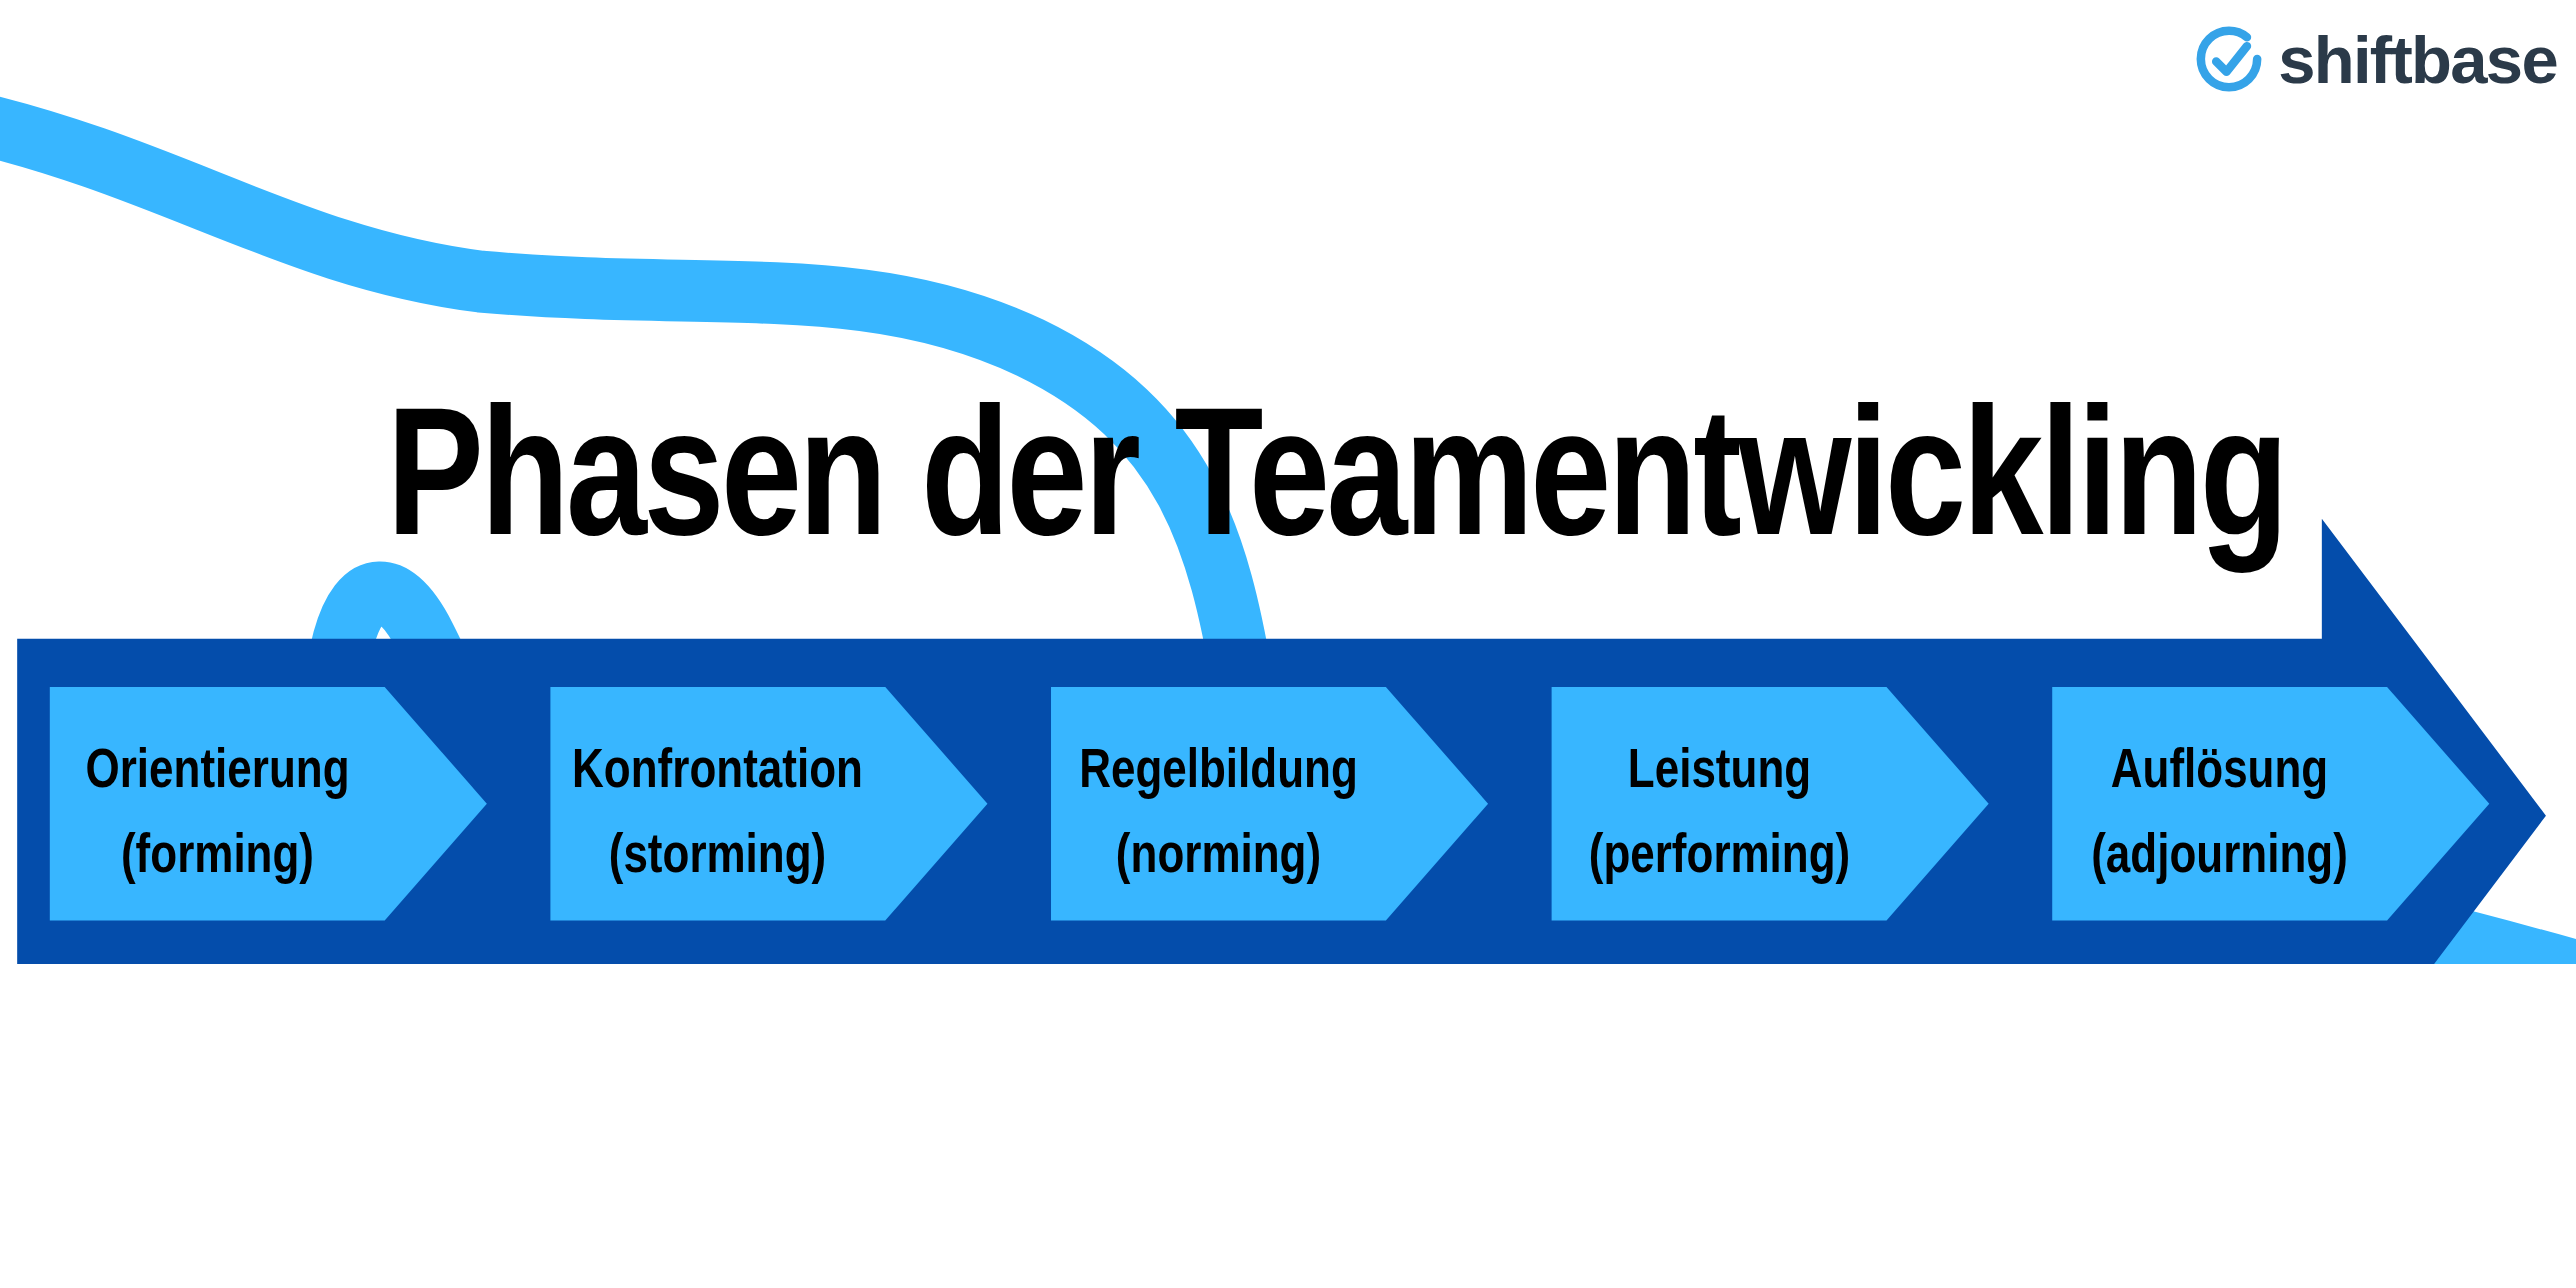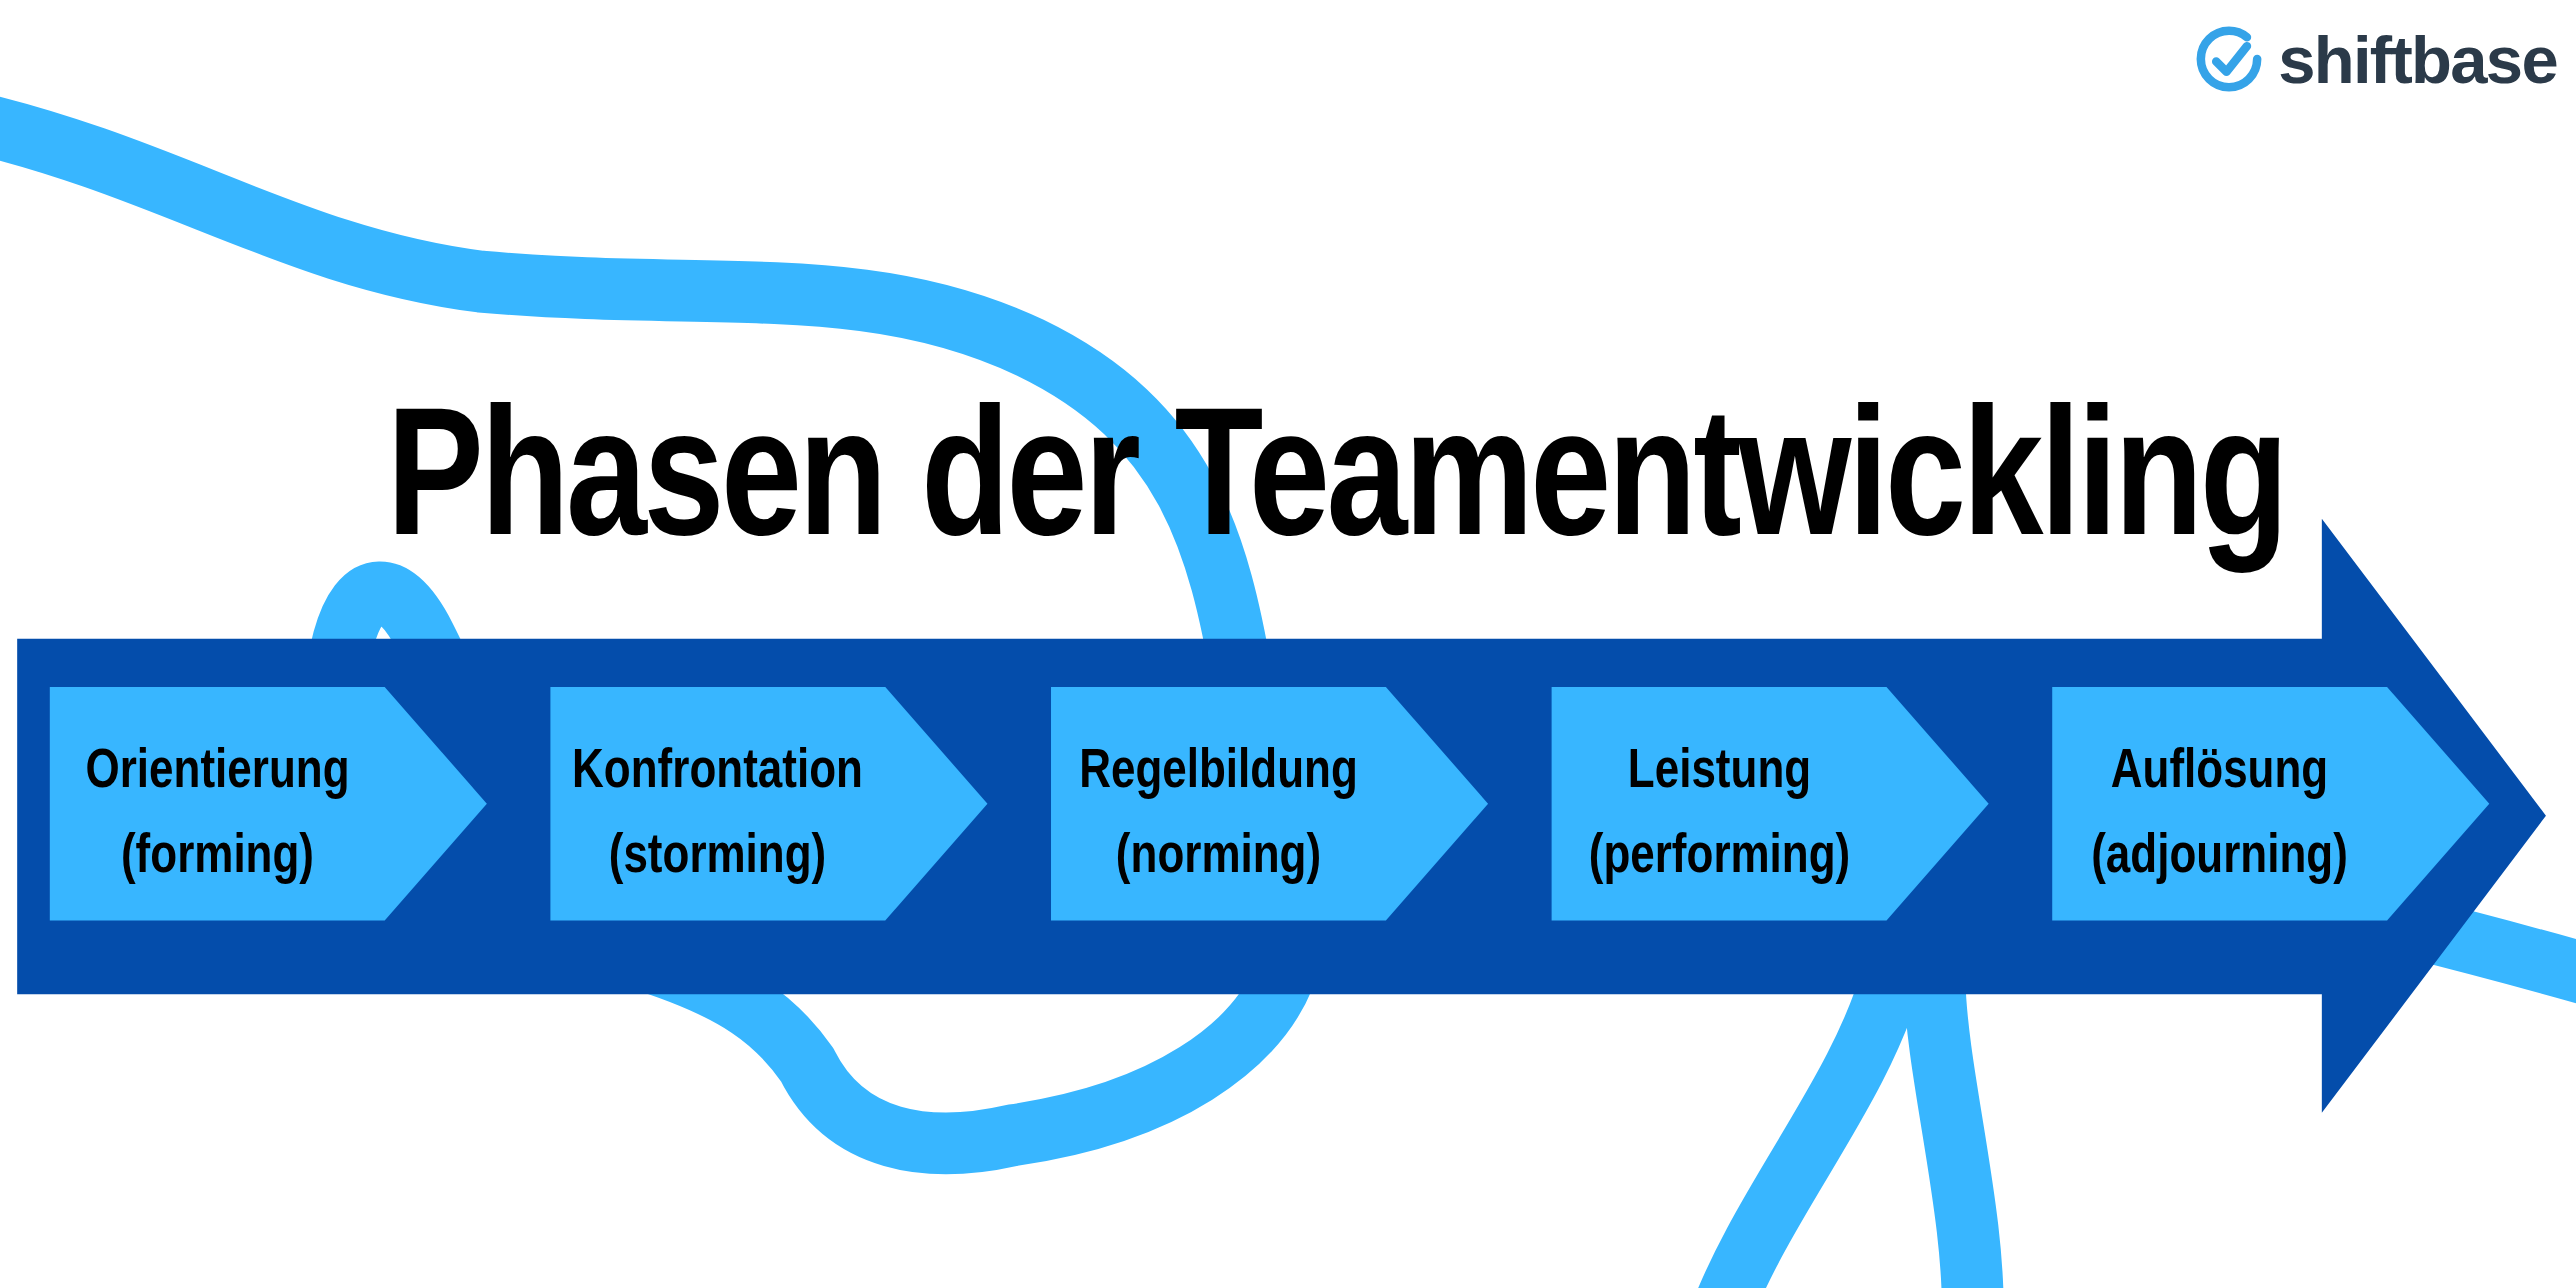--- a/index.html
+++ b/index.html
@@ -1,19 +1,19 @@
 <!DOCTYPE html>
 <html style="font-size:13.7px"><head>
 <meta charset="utf-8">
 <style>
   html, body { margin: 0; padding: 0; background: #ffffff; }
   .canvas {
     position: relative;
     width: 2576px;
-    height: 1288px;
+    height: 964px;
     overflow: hidden;
     background: #ffffff;
     font-family: "Liberation Sans", sans-serif;
   }
   svg.scene {
     position: absolute;
     left: 0; top: 0;
     width: 2576px; height: 1288px;
     display: block;
   }

